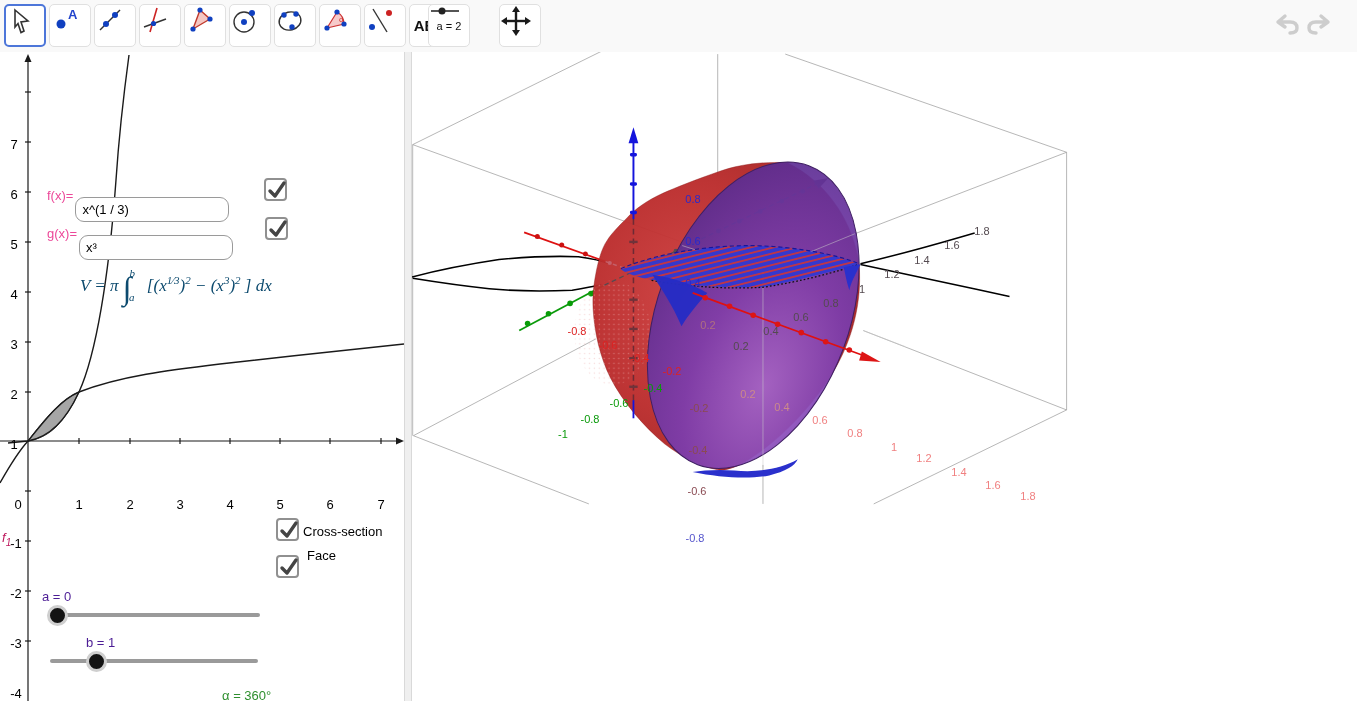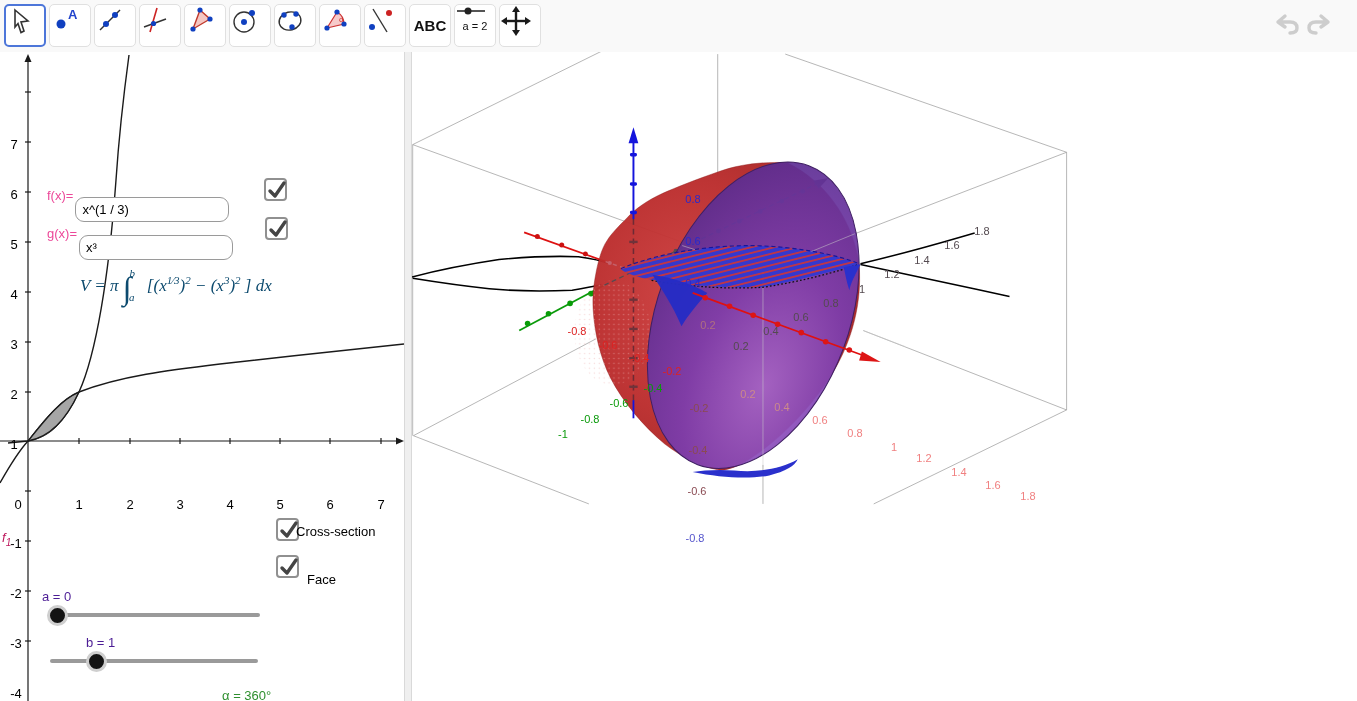--- a/index.html
+++ b/index.html
@@ -103,21 +103,21 @@
     <div class="tbtn" style="left:364px">
       <svg width="30" height="30">
           <line x1="8" y1="4" x2="22" y2="27" stroke="#333" stroke-width="1.4"></line>
           <circle cx="24" cy="8" r="3" fill="#cc2222"></circle>
           <circle cx="7" cy="22" r="3" fill="#1040c0"></circle>
         </svg>
     </div>
     <div class="tbtn" style="left:409px">
       <span class="tlabel">ABC</span>
     </div>
-    <div class="tbtn" style="left:454px">
+    <div class="tbtn" style="left:428px">
       <div style="text-align:center">
         <div class="slabel">a = 2</div>
         <svg width="32" height="12">
             <line x1="2" y1="6" x2="30" y2="6" stroke="#555" stroke-width="2"></line>
             <circle cx="13" cy="6" r="3.5" fill="#222"></circle>
           </svg>
       </div>
     </div>
     <div class="tbtn" style="left:499px">
       <svg width="32" height="32">
@@ -229,27 +229,27 @@
       <span>[(</span><span>x</span><sup><span>1⁄3</span></sup><span>)</span><sup>2</sup>
       <span> − (</span><span>x</span><sup>3</sup><span>)</span><sup>2</sup>
       <span>] dx</span>
     </div>
 
     <div class="chk" style="left:276px;top:466px;">
       <svg width="22" height="22">
           <polyline points="4,11 9,16 18,3" fill="none" stroke="#444" stroke-width="3.4" stroke-linecap="round" stroke-linejoin="round"></polyline>
         </svg>
     </div>
-    <span class="chklab" style="left:296px;top:472px;">Cross-section</span>
+    <span class="chklab" style="left:303px;top:472px;">Cross-section</span>
     <div class="chk" style="left:276px;top:503px;">
       <svg width="22" height="22">
           <polyline points="4,11 9,16 18,3" fill="none" stroke="#444" stroke-width="3.4" stroke-linecap="round" stroke-linejoin="round"></polyline>
         </svg>
     </div>
-    <span class="chklab" style="left:307px;top:520px;text-align:center;">Face</span>
+    <span class="chklab" style="left:307px;top:496px;text-align:center;">Face</span>
 
     <span class="slider-label" style="left:42px;top:537px;">a = 0</span>
     <div class="slider-track" style="left:50px;top:561px;width:210px;"></div>
     <div class="slider-knob" style="left:47px;top:553px;"></div>
 
     <span class="slider-label" style="left:86px;top:583px;">b = 1</span>
     <div class="slider-track" style="left:50px;top:607px;width:208px;"></div>
     <div class="slider-knob" style="left:86px;top:599px;"></div>
 
     <span class="slider-label" style="left:222px;top:636px;color:#2f8f2f;">α = 360°</span>

